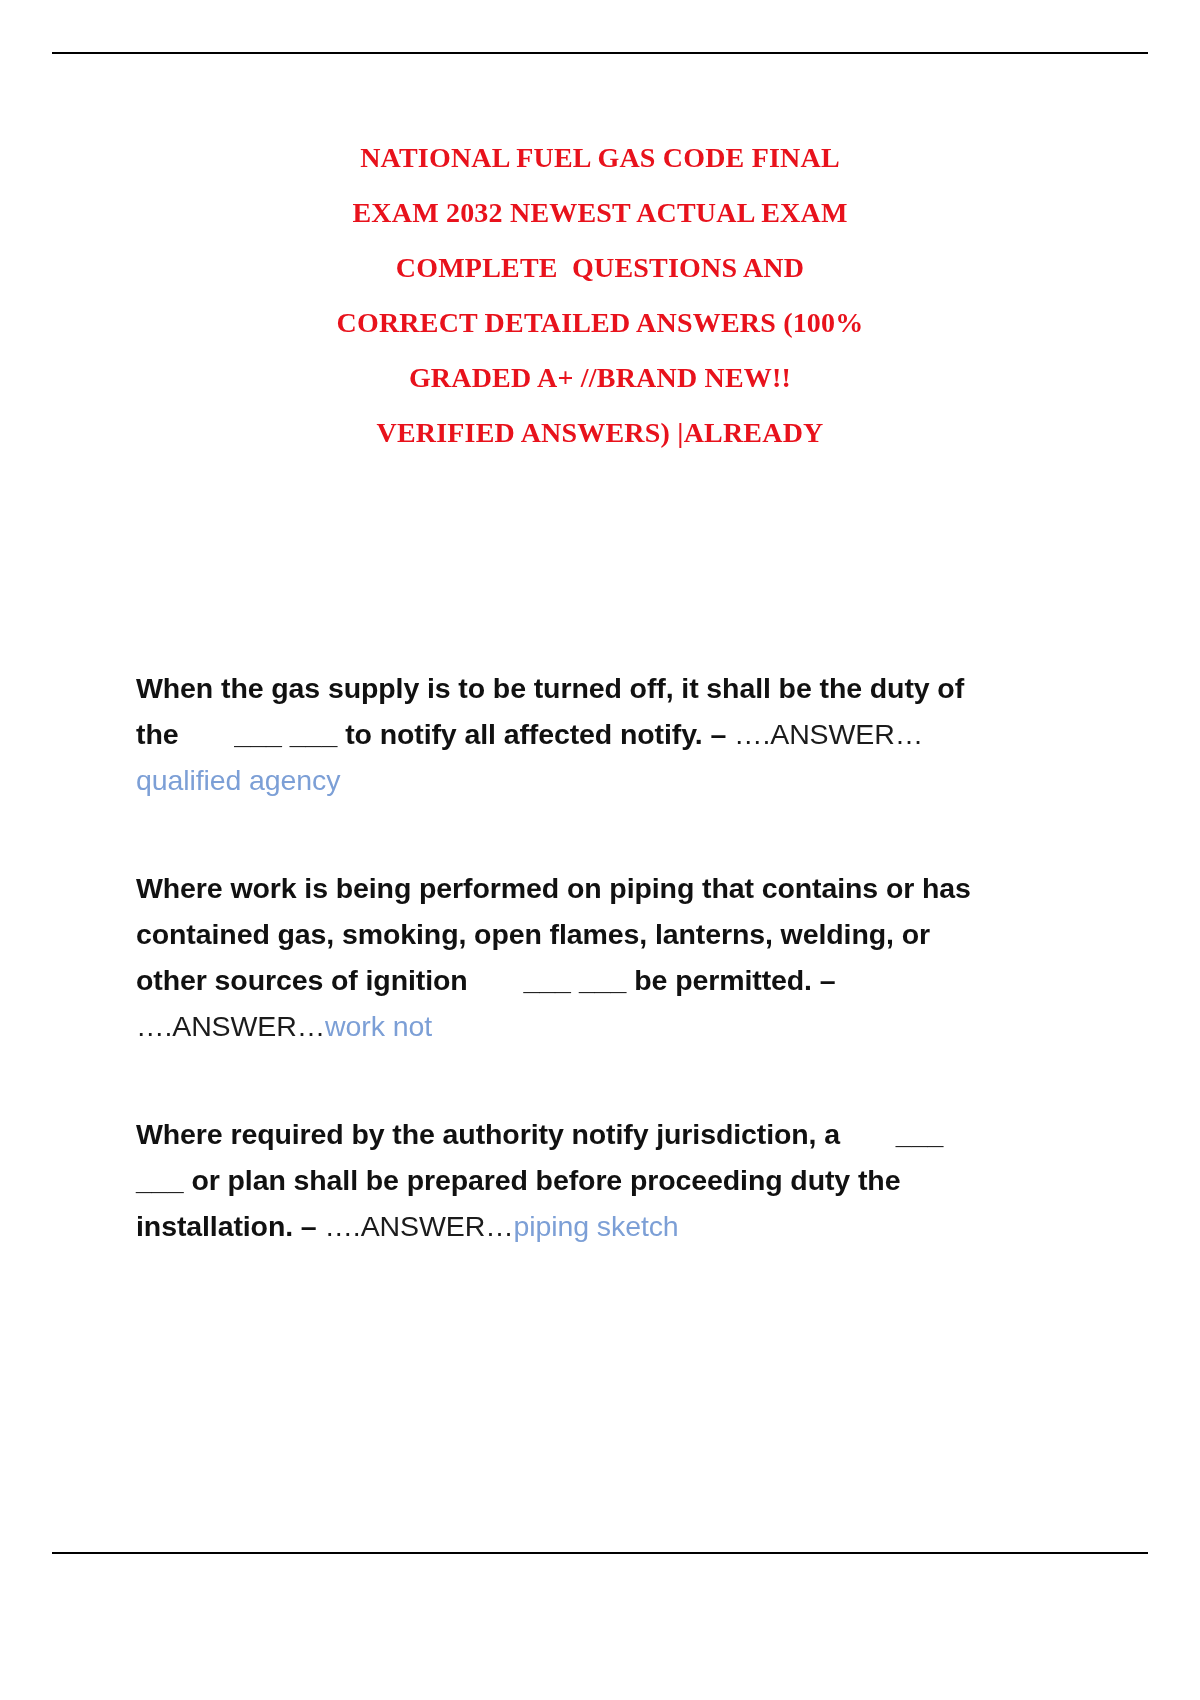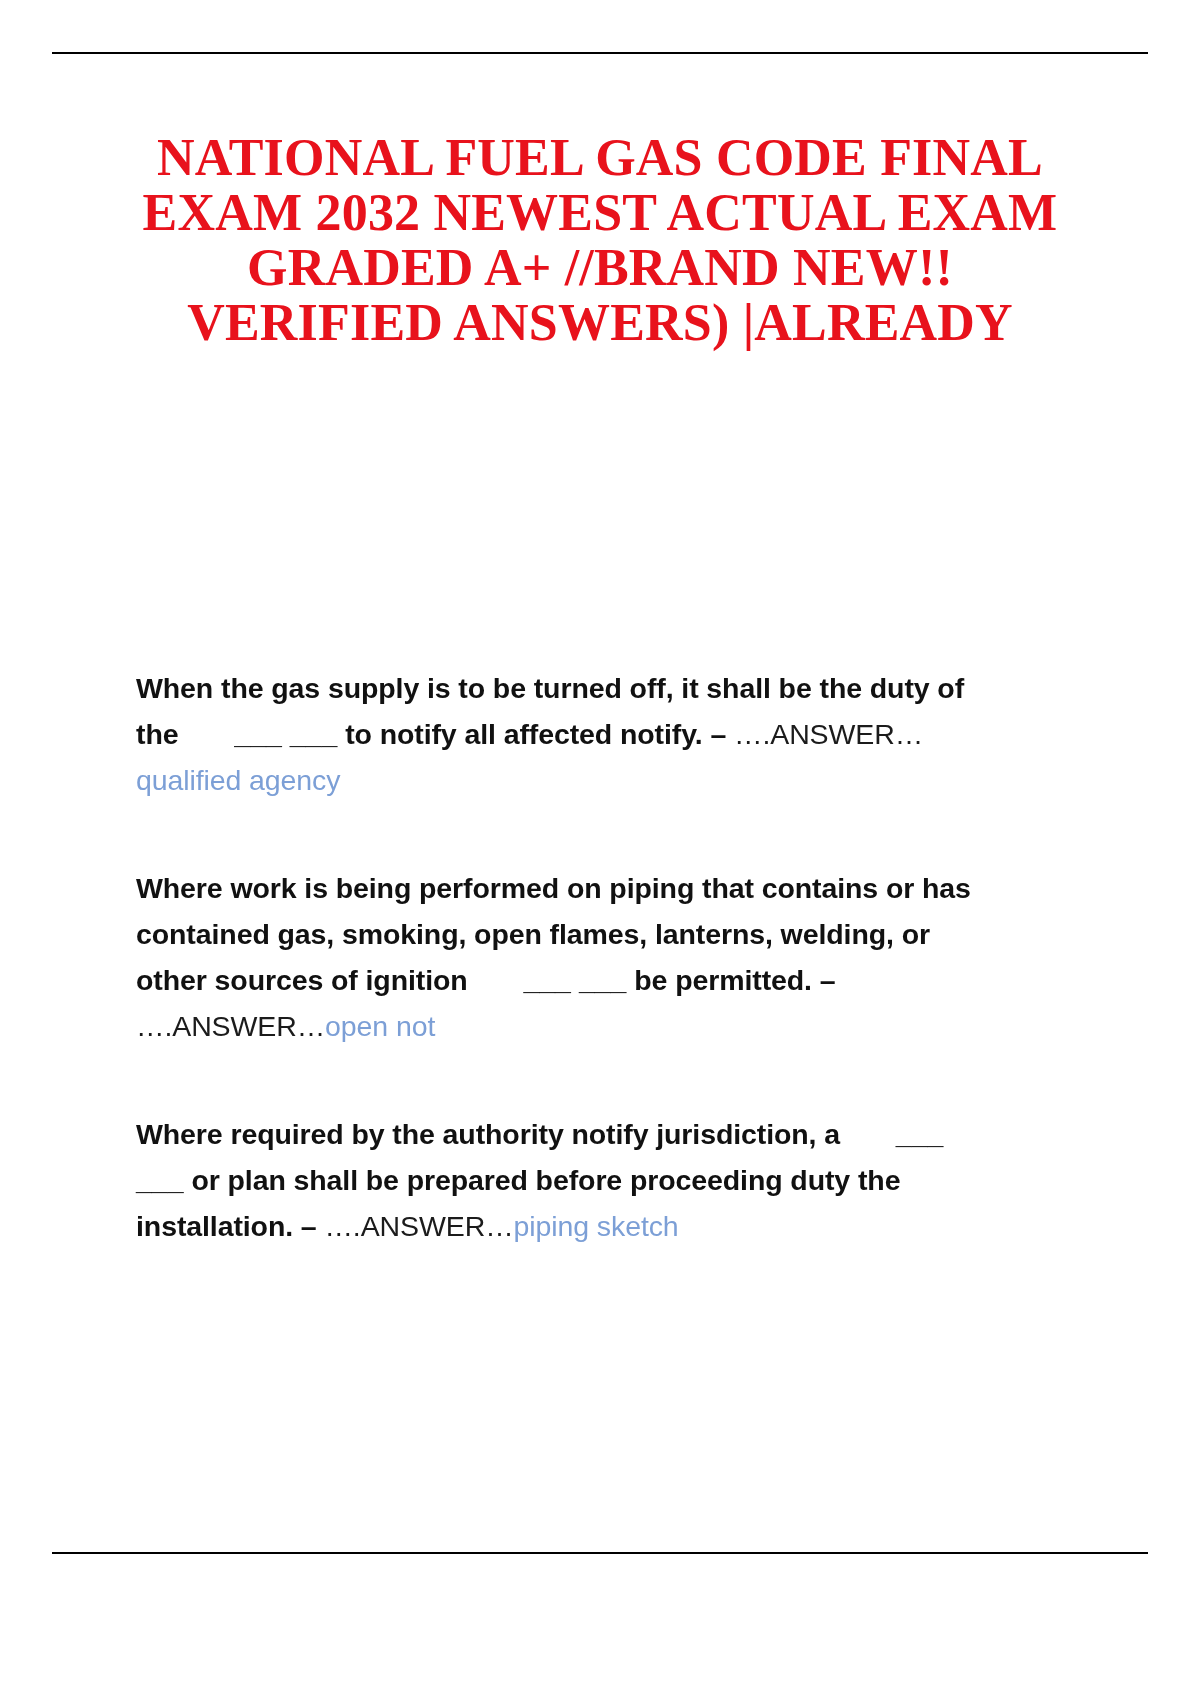--- a/index.html
+++ b/index.html
@@ -37,21 +37,21 @@
   .title-block {
     position: absolute;
     left: 120px;
     top: 130px;
     width: 960px;
     text-align: center;
   }
   .title-line {
     font-family: "Liberation Serif", "DejaVu Serif", serif;
     font-weight: bold;
-    font-size: 52px;
+    font-size: 28px;
     line-height: 55px;
     color: #E8121C;
     letter-spacing: 0.2px;
     white-space: pre;
   }
 
   
   .body-block {
     position: absolute;
     left: 136px;
@@ -89,32 +89,34 @@
 </head>
 <body>
 
 <div class="page">
 
   <div class="rule rule-top"></div>
 
   <div class="title-block">
     <div class="title-line">NATIONAL FUEL GAS CODE FINAL</div>
     <div class="title-line">EXAM 2032 NEWEST ACTUAL EXAM</div>
+    <div class="title-line">COMPLETE  QUESTIONS AND</div>
+    <div class="title-line">CORRECT DETAILED ANSWERS (100%</div>
     <div class="title-line">GRADED A+ //BRAND NEW!!</div>
     <div class="title-line">VERIFIED ANSWERS) |ALREADY</div>
   </div>
 
   <div class="body-block">
 
     <p class="qa">
       <span class="q-text">When the gas supply is to be turned off, it shall be the duty of the </span><span class="blank">___ ___</span><span class="q-text"> to notify all affected notify. – </span><span class="ans-tag">….ANSWER…</span><span class="ans-value">qualified agency</span>
     </p>
 
     <p class="qa">
-      <span class="q-text">Where work is being performed on piping that contains or has contained gas, smoking, open flames, lanterns, welding, or other sources of ignition </span><span class="blank">___ ___</span><span class="q-text"> be permitted. – </span><span class="ans-tag">….ANSWER…</span><span class="ans-value">open not</span>
+      <span class="q-text">Where work is being performed on piping that contains or has contained gas, smoking, open flames, lanterns, welding, or other sources of ignition </span><span class="blank">___ ___</span><span class="q-text"> be permitted. – </span><span class="ans-tag">….ANSWER…</span><span class="ans-value">work not</span>
     </p>
 
     <p class="qa">
       <span class="q-text">Where required by the authority notify jurisdiction, a </span><span class="blank">___ ___</span><span class="q-text"> or plan shall be prepared before proceeding duty the installation. – </span><span class="ans-tag">….ANSWER…</span><span class="ans-value">piping sketch</span>
     </p>
 
   </div>
 
   <div class="rule rule-bottom"></div>
 

